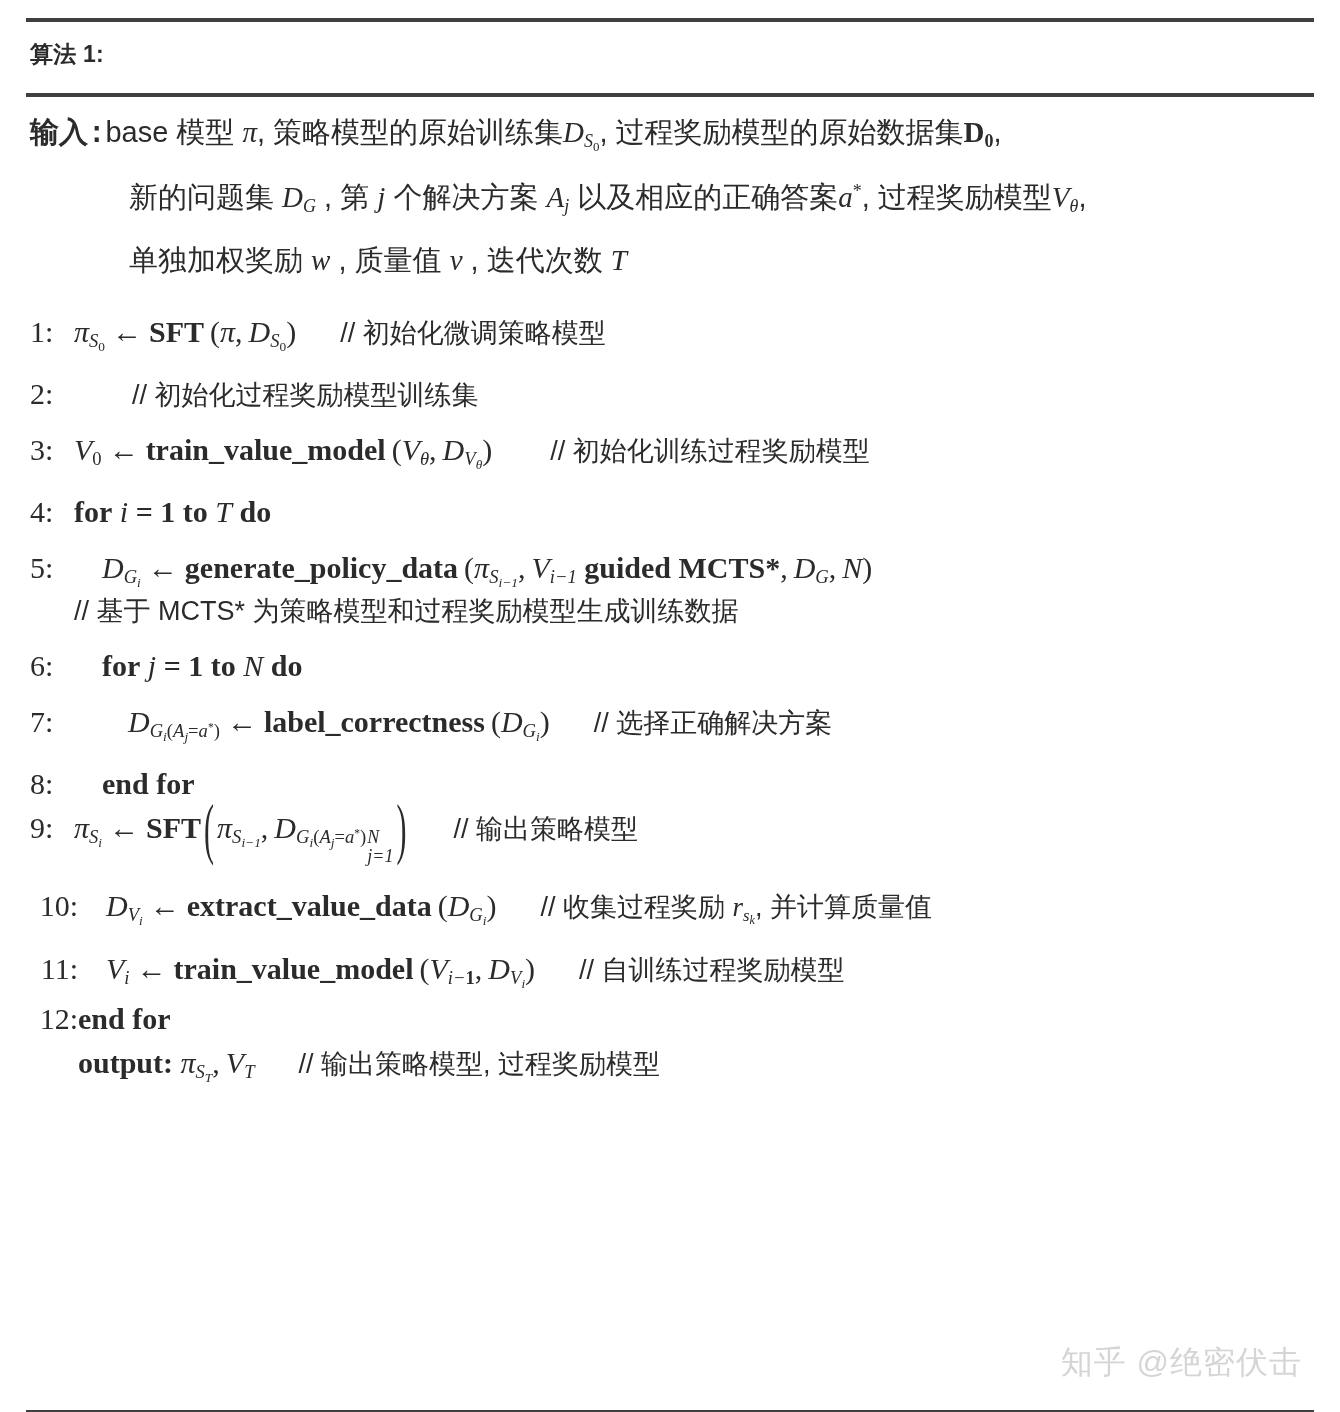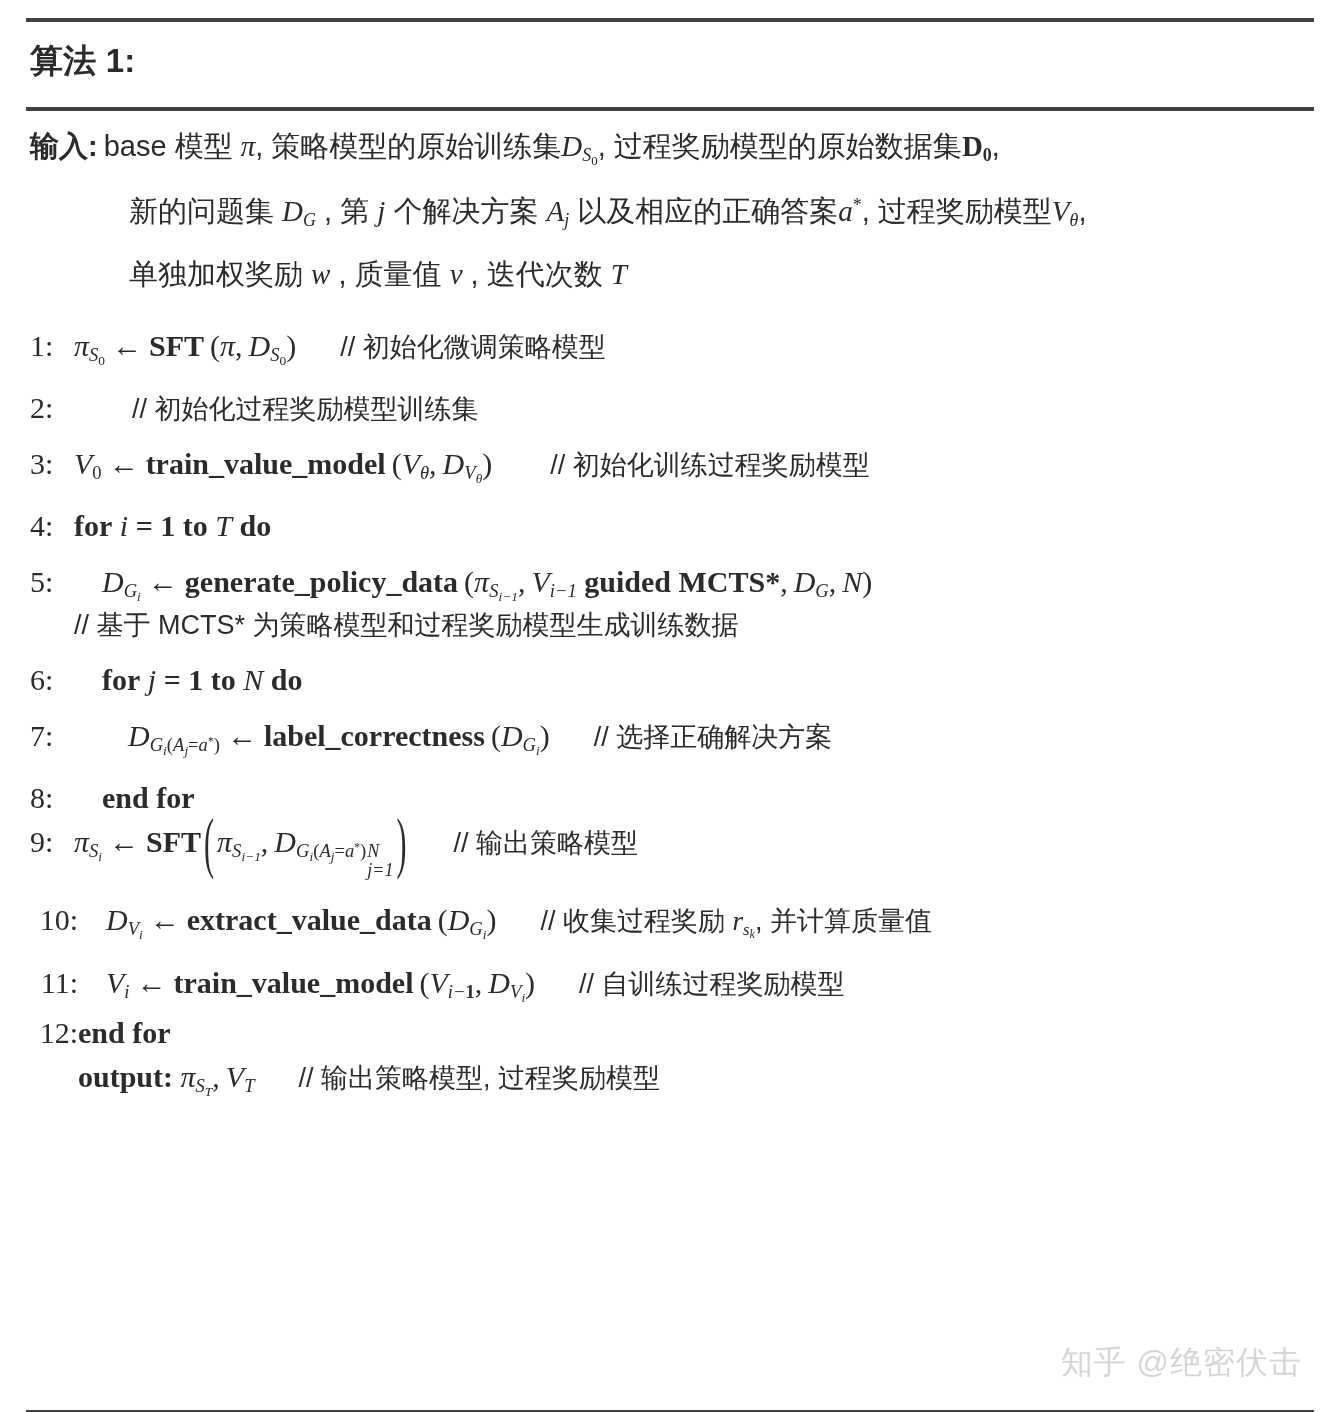--- a/index.html
+++ b/index.html
@@ -31,21 +31,21 @@
   }
   .rule-top    { margin-top: 18px; }
   .rule-mid    { margin-top: 9px; border-top-width: 4px; }
   .rule-bottom { margin-top: 6px; border-top-width: 4px; }
 
   
   .title-row {
     display: flex;
     align-items: baseline;
     padding: 17px 0 14px 4px;
-    font-size: 33px;
+    font-size: 23px;
     letter-spacing: .2px;
   }
   .title-label {
     font-weight: bold;
     font-family: "Liberation Sans", "DejaVu Sans", sans-serif;
     margin-right: 8px;
     white-space: pre;
   }
   .title-text {
     font-family: "Liberation Sans", "DejaVu Sans", sans-serif;
@@ -59,22 +59,21 @@
     display: flex;
     align-items: baseline;
     font-size: 29px;
     line-height: 1.05;
     padding: 0 0 0 4px;
     margin-bottom: 29px;
     white-space: nowrap;
   }
   .input-label {
     font-weight: bold;
-    font-family: Liberation Sans, sans-serif;
-    margin-right: 6px;
+    font-family: Liberation Mono, monospace;
   }
   .input-body {
     font-family: "Liberation Sans", "DejaVu Sans", sans-serif;
   }
   .input-indent { padding-left: 103px; }
 
   
   .body-block { padding-top: 12px; }
 
   .line {

